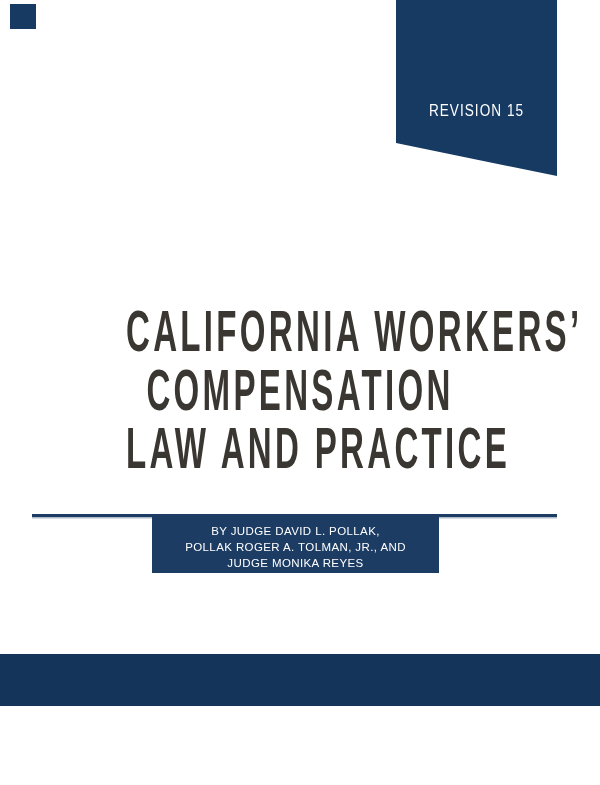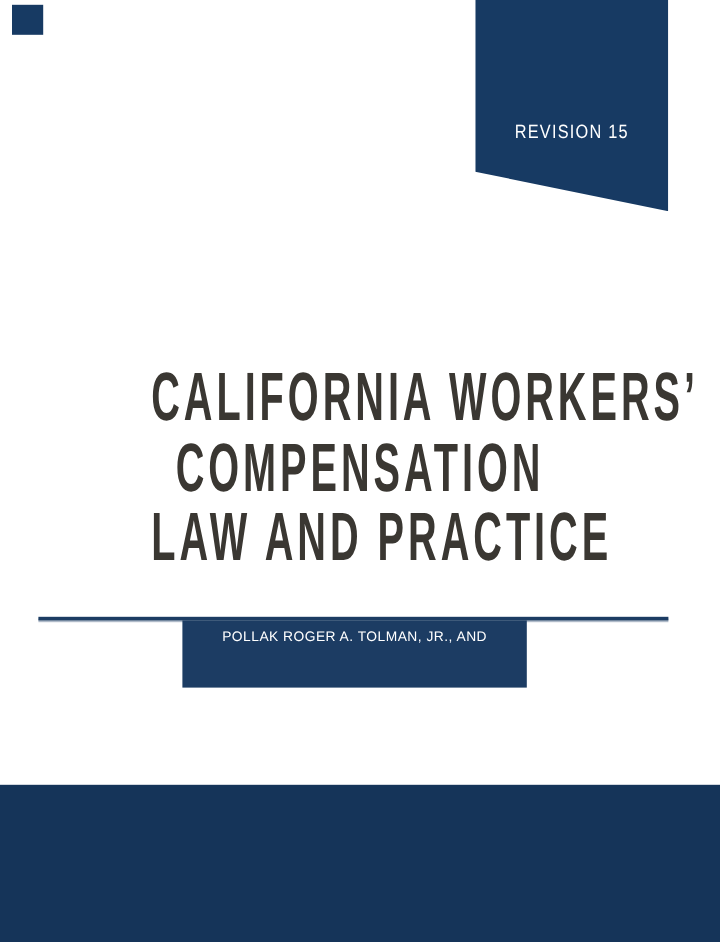--- a/index.html
+++ b/index.html
@@ -4,21 +4,21 @@
 <style>
   html, body {
     margin: 0;
     padding: 0;
     background: #ffffff;
     font-family: "Liberation Sans", "DejaVu Sans", sans-serif;
   }
   .page {
     position: relative;
     width: 600px;
-    height: 785px;
+    height: 706px;
     background: var(--c-page_bg, #ffffff);
     overflow: hidden;
   }
   .corner-mark {
     position: absolute;
     left: 10px;
     top: 4px;
     width: 26px;
     height: 25px;
     background: var(--c-mark, #173a63);
@@ -108,18 +108,20 @@
 
   <h1 class="title" style="margin:0;">
     <div>CALIFORNIA WORKERS’</div>
     <div>COMPENSATION</div>
     <div>LAW AND PRACTICE</div>
   </h1>
 
   <div class="byline-rule"></div>
 
   <div class="byline-box">
+    <div>BY JUDGE DAVID L. POLLAK,</div>
     <div>POLLAK ROGER A. TOLMAN, JR., AND</div>
+    <div>JUDGE MONIKA REYES</div>
   </div>
 
   <div class="footer-band"></div>
 
 </div>
 
 </body></html>

